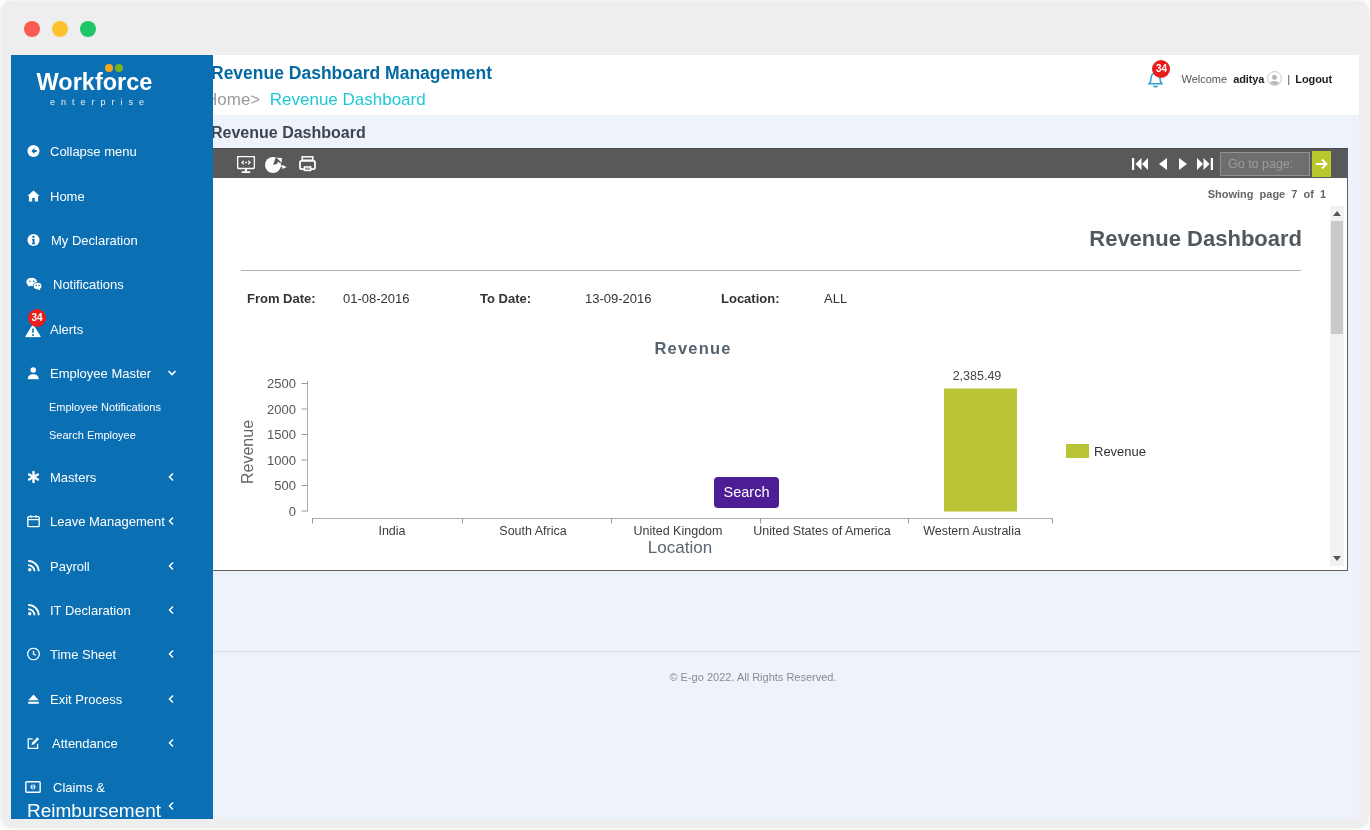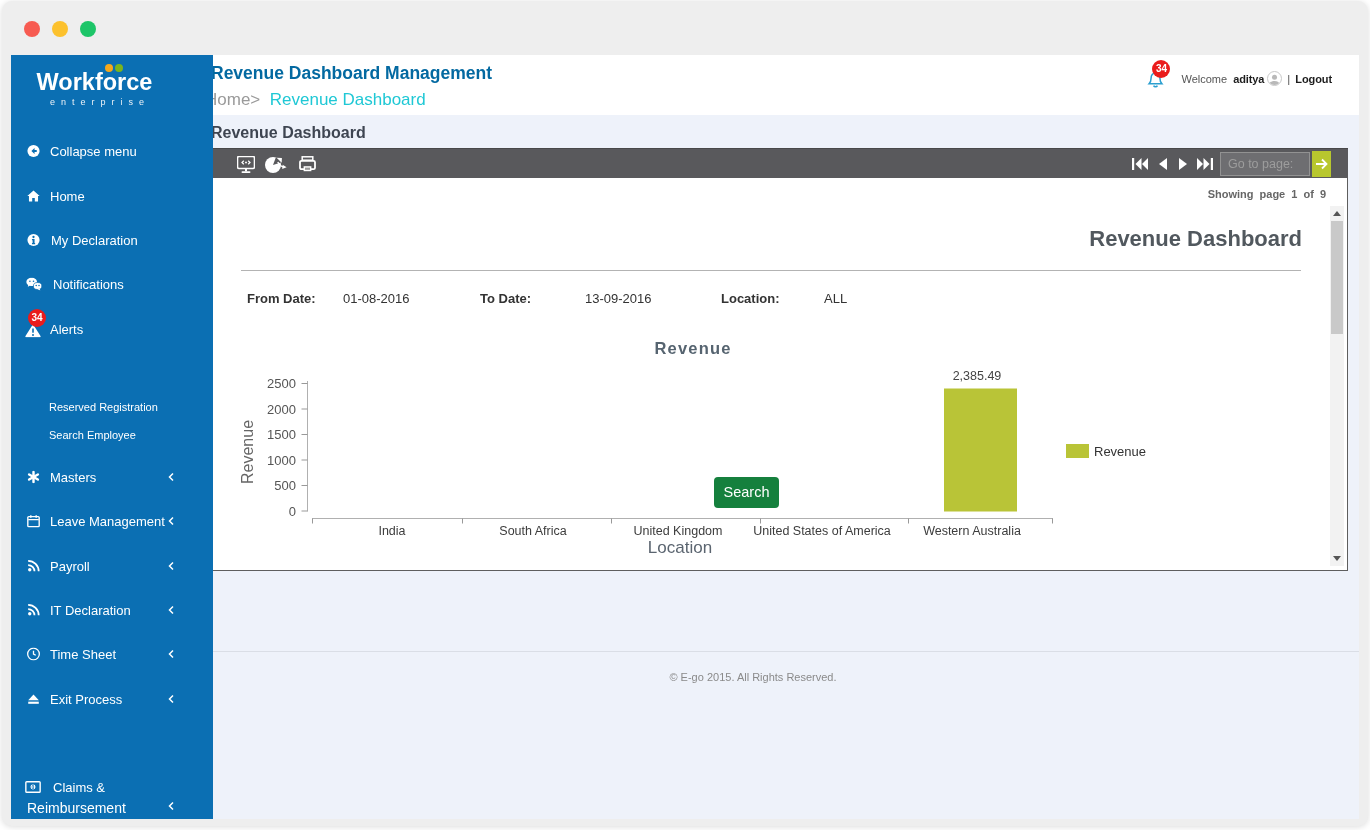--- a/index.html
+++ b/index.html
@@ -42,21 +42,21 @@
   .gobtn { position:absolute; left:1101px; top:2px; width:19px; height:26px; background:#b8c72e; }
   .rbody { position:absolute; left:0; top:30px; width:100%; height:393px; background:#fff; border:1px solid #5e5e5e; border-top:none; }
   .showing { position:absolute; right:21px; top:10px; font-size:11px; font-weight:bold; color:#666; word-spacing:3px; }
   .rtitle { position:absolute; right:45px; top:48px; font-size:22px; font-weight:bold; color:#51585e; }
   .rline { position:absolute; left:29px; width:1060px; top:92px; border-top:1px solid #b3b3b3; }
   .params { position:absolute; left:0; top:113px; width:100%; font-size:13px; color:#333; }
   .params span { position:absolute; white-space:nowrap; }
   .ctitle { position:absolute; left:0px; top:161px; width:962px; text-align:center; font-size:16.5px; font-weight:bold; color:#566470; letter-spacing:1.2px; }
   .legend { position:absolute; left:854px; top:266px; width:23px; height:14px; background:#b9c437; }
   .legtx { position:absolute; left:882px; top:266px; font-size:13px; color:#333; }
-  .searchbtn { position:absolute; left:502px; top:299px; width:65px; height:31px; background:#15803d; border-radius:4px; color:#fff; font-size:14.5px; text-align:center; line-height:31px; }
+  .searchbtn { position:absolute; left:502px; top:299px; width:65px; height:31px; background:#4c1d95; border-radius:4px; color:#fff; font-size:14.5px; text-align:center; line-height:31px; }
   .sbar { position:absolute; left:1118px; top:28px; width:14px; height:360px; background:#f2f2f2; }
   .sb-up { position:absolute; left:0; top:0; width:14px; height:15px; background:#f2f2f2; }
   .sb-dn { position:absolute; left:0; bottom:0; width:14px; height:15px; background:#f2f2f2; }
   .sb-th { position:absolute; left:1px; top:15px; width:12px; height:113px; background:#c9c9c9; }
   .tri-u { width:0; height:0; border-left:4px solid transparent; border-right:4px solid transparent; border-bottom:5px solid #555; margin:5px auto 0; }
   .tri-d { width:0; height:0; border-left:4px solid transparent; border-right:4px solid transparent; border-top:5px solid #555; margin:5px auto 0; }
   .footer-line { position:absolute; left:0; right:0; top:536px; border-top:1px solid #dadee6; }
   .footer-text { position:absolute; left:0; width:1128px; top:556px; text-align:center; font-size:11px; color:#8a8a8a; }
 </style>
 </head>
@@ -107,21 +107,21 @@
             <rect x="13.8" y="0" width="2.2" height="12" fill="#fff"></rect>
           </svg>
           <div class="goinput">Go to page:</div>
           <div class="gobtn">
             <svg width="19" height="26" viewBox="0 0 19 26">
                 <path d="M4 13 L14 13 M10 8.5 L14.5 13 L10 17.5" stroke="#fff" stroke-width="1.8" fill="none"></path>
               </svg>
           </div>
         </div>
         <div class="rbody">
-          <div class="showing">Showing page 1 of 9</div>
+          <div class="showing">Showing page 7 of 1</div>
           <div class="rtitle">Revenue Dashboard</div>
           <div class="rline"></div>
           <div class="params">
             <span style="left:35px;font-weight:bold;">From Date:</span>
             <span style="left:131px;">01-08-2016</span>
             <span style="left:268px;font-weight:bold;">To Date:</span>
             <span style="left:373px;">13-09-2016</span>
             <span style="left:509px;font-weight:bold;">Location:</span>
             <span style="left:612px;">ALL</span>
           </div>
@@ -173,21 +173,21 @@
                 <div class="tri-u"></div>
               </div>
             <div class="sb-th"></div>
             <div class="sb-dn">
                 <div class="tri-d"></div>
               </div>
           </div>
         </div>
       </div>
       <div class="footer-line"></div>
-      <div class="footer-text">© E-go 2015. All Rights Reserved.</div>
+      <div class="footer-text">© E-go 2022. All Rights Reserved.</div>
     </div>
     <div class="header">
       <div class="yline"></div>
       <div class="htitle">Revenue Dashboard Management</div>
       <div class="crumb">Home&gt;&nbsp; <a>Revenue Dashboard</a></div>
       <div class="hright">
         <div class="hr-bell">
           <svg width="17" height="17" viewBox="0 0 17 17" style="position:absolute;left:0;top:17px;">
             <path d="M8.5 1 C5.6 1 4.1 3.1 4.1 5.9 C4.1 9.3 3 10.8 2.1 11.8 L14.9 11.8 C14 10.8 12.9 9.3 12.9 5.9 C12.9 3.1 11.4 1 8.5 1 Z" fill="none" stroke="#2b9fd0" stroke-width="1.5"></path>
             <path d="M6.6 13.6 A 2.1 2.1 0 0 0 10.4 13.6" fill="none" stroke="#2b9fd0" stroke-width="1.5"></path>
@@ -248,21 +248,31 @@
       </div>
       <div class="mi" style="top:259px">
         <svg class="ic" viewBox="0 0 16 13" style="left:14px;top:56%;width:16px;height:13px;">
             <path d="M8 0.6 C8.4 0.6 8.8 0.8 9 1.2 L15.5 11.4 C15.9 12.1 15.4 12.8 14.6 12.8 L1.4 12.8 C0.6 12.8 0.1 12.1 0.5 11.4 L7 1.2 C7.2 0.8 7.6 0.6 8 0.6 Z" fill="#fff"></path>
             <rect x="7.2" y="4" width="1.6" height="4.2" fill="#0b6fb3"></rect>
             <circle cx="8" cy="10.4" r="1" fill="#0b6fb3"></circle>
           </svg>
         <span class="tx">Alerts</span>
         <div style="position:absolute;left:17px;top:-5px;width:18px;height:18px;border-radius:50%;background:#ea1c1c;color:#fff;font-size:10px;font-weight:bold;text-align:center;line-height:18px;">34</div>
       </div>
-      <div class="smi" style="top:346px">Reserved Registration</div>
+      <div class="mi" style="top:303px">
+        <svg class="ic" viewBox="0 0 14 14" style="width:12.5px;height:12.5px;">
+            <circle cx="7" cy="3.6" r="3.1" fill="#fff"></circle>
+            <path d="M0.8 14 C0.8 10.3 3.3 8.3 7 8.3 C10.7 8.3 13.2 10.3 13.2 14 Z" fill="#fff"></path>
+          </svg>
+        <span class="tx">Employee Master</span>
+        <svg class="ch" style="width:10px;height:8px" viewBox="0 0 10 8">
+            <path d="M1.5 2 L5 5.5 L8.5 2" stroke="#fff" stroke-width="1.6" fill="none"></path>
+          </svg>
+      </div>
+      <div class="smi" style="top:346px">Employee Notifications</div>
       <div class="smi" style="top:374px">Search Employee</div>
       <div class="mi" style="top:407px">
         <svg class="ic" viewBox="0 0 16 16">
             <g stroke="#fff" stroke-width="3" stroke-linecap="round">
               <line x1="8" y1="1.8" x2="8" y2="14.2"></line>
               <line x1="2.6" y1="4.9" x2="13.4" y2="11.1"></line>
               <line x1="13.4" y1="4.9" x2="2.6" y2="11.1"></line>
             </g>
           </svg>
         <span class="tx">Masters</span>
@@ -313,31 +323,41 @@
         <svg class="ch" viewBox="0 0 8 10">
             <path d="M6 1.5 L2.5 5 L6 8.5" stroke="#fff" stroke-width="1.5" fill="none"></path>
           </svg>
       </div>
       <div class="mi" style="top:629px">
         <svg class="ic" viewBox="0 0 16 16">
             <path d="M8 2.5 L14.5 9.5 L1.5 9.5 Z" fill="#fff"></path>
             <rect x="1.5" y="11.3" width="13" height="2.6" fill="#fff"></rect>
           </svg>
         <span class="tx">Exit Process</span>
+        <svg class="ch" viewBox="0 0 8 10">
+            <path d="M6 1.5 L2.5 5 L6 8.5" stroke="#fff" stroke-width="1.5" fill="none"></path>
+          </svg>
+      </div>
+      <div class="mi" style="top:673px">
+        <svg class="ic" viewBox="0 0 16 16">
+            <path d="M12.8 1 L15 3.2 L8.3 9.9 L5.6 10.4 L6.1 7.7 Z" fill="#fff"></path>
+            <path d="M13 9 L13 14.5 L1.5 14.5 L1.5 3 L7 3" fill="none" stroke="#fff" stroke-width="1.6"></path>
+          </svg>
+        <span class="tx" style="left:41px">Attendance</span>
         <svg class="ch" viewBox="0 0 8 10">
             <path d="M6 1.5 L2.5 5 L6 8.5" stroke="#fff" stroke-width="1.5" fill="none"></path>
           </svg>
       </div>
       <div class="mi" style="top:717px">
         <svg class="ic" viewBox="0 0 17 13" style="left:14px;width:16px;height:12px">
             <rect x="0.75" y="0.75" width="15.5" height="11.5" rx="1" fill="none" stroke="#fff" stroke-width="1.5"></rect>
             <circle cx="8.5" cy="6.5" r="2.7" fill="#fff"></circle>
             <text x="8.5" y="8.4" font-size="5.5" fill="#0b6fb3" text-anchor="middle" font-weight="bold">0</text>
           </svg>
         <span class="tx" style="left:42px">Claims &amp;</span>
       </div>
-      <div class="smi" style="left:16px;top:745px;font-size:14px;">Reimbursement</div>
+      <div class="smi" style="left:16px;top:745px;font-size:19px;">Reimbursement</div>
       <svg style="position:absolute;left:156px;top:746px;width:8px;height:10px" viewBox="0 0 8 10">
           <path d="M6 1.5 L2.5 5 L6 8.5" stroke="#fff" stroke-width="1.5" fill="none"></path>
         </svg>
     </div>
   </div>
 </div>
 
 </body></html>

